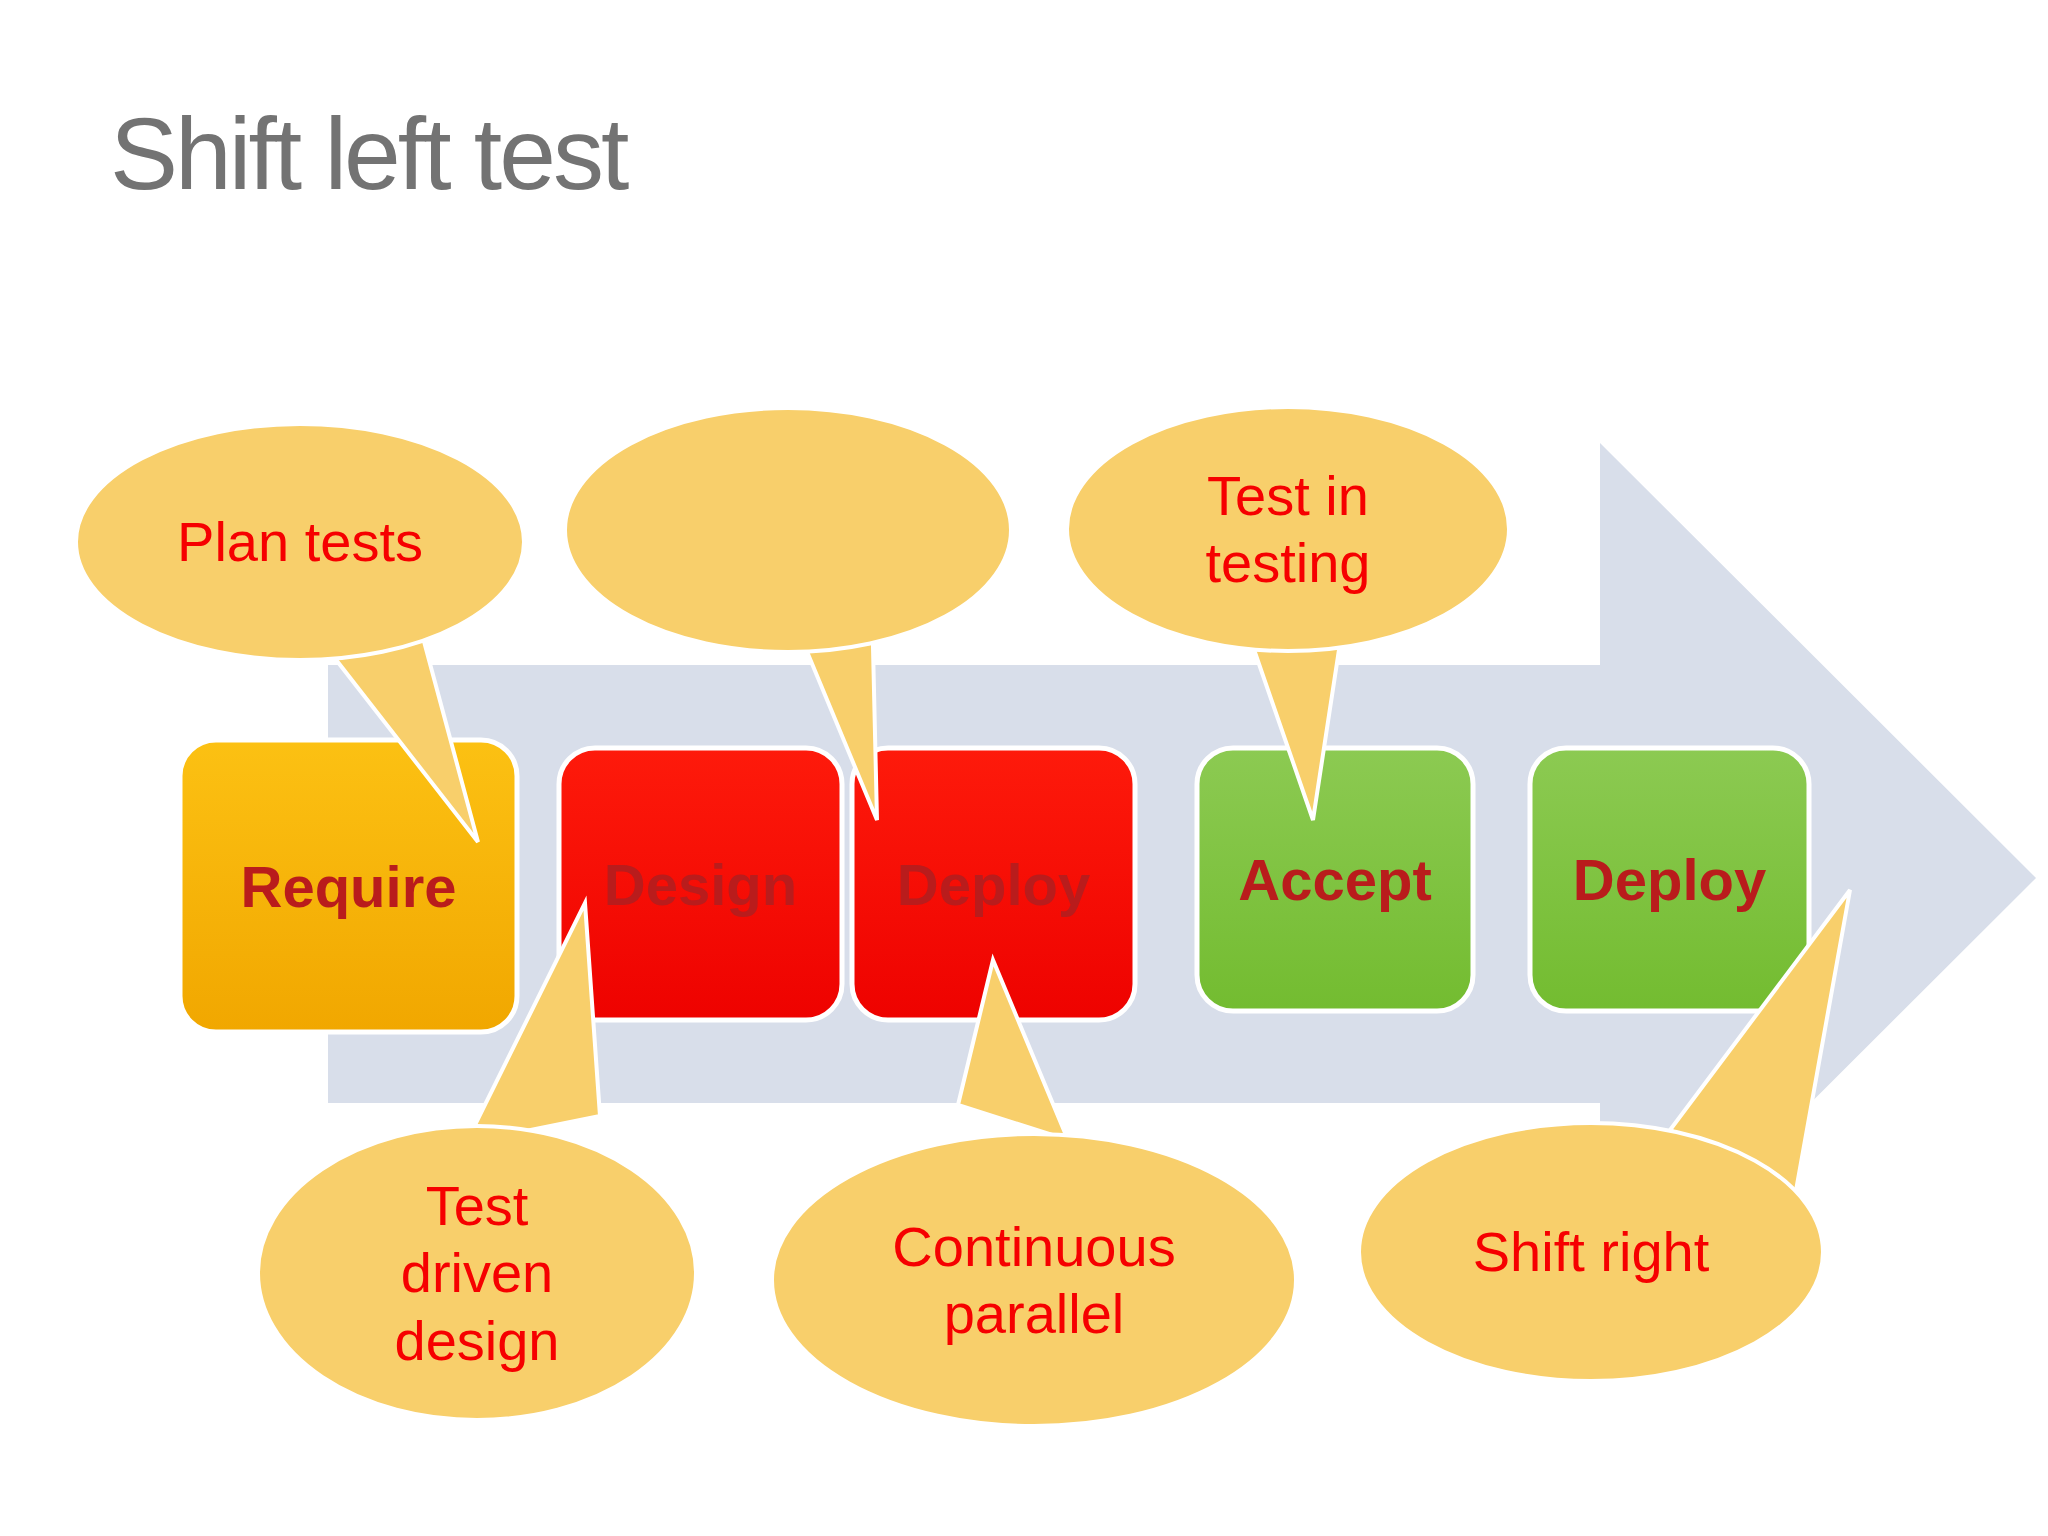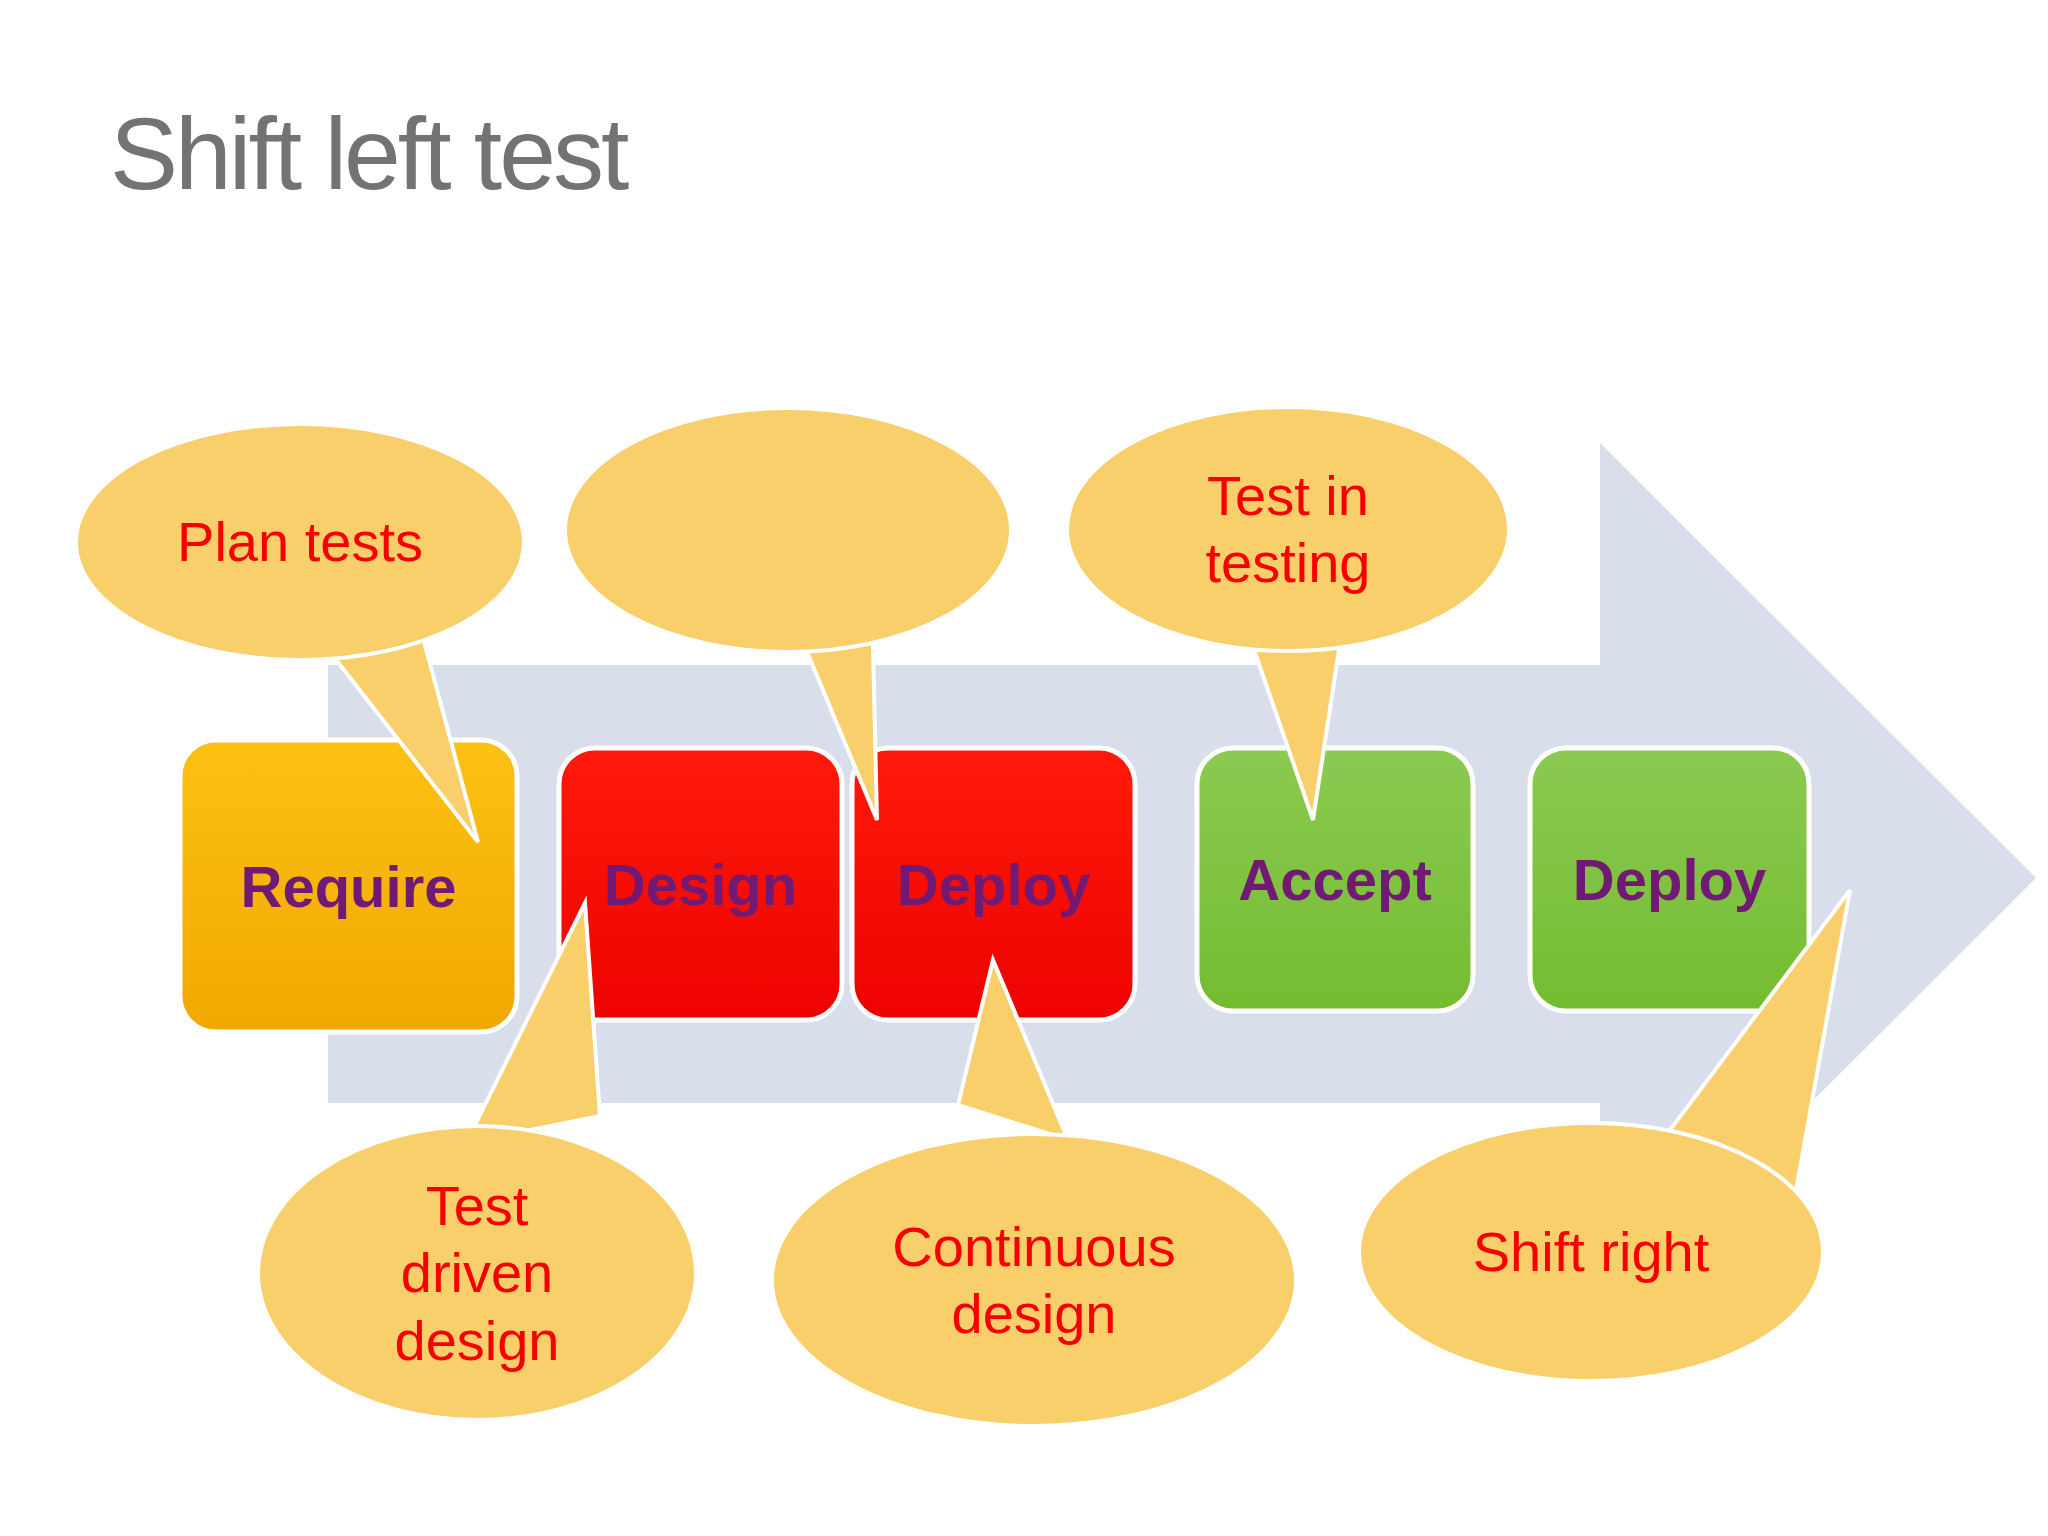--- a/index.html
+++ b/index.html
@@ -22,21 +22,21 @@
   svg.diagram{position:absolute;left:0;top:0;}
   .overlay{
     position:absolute;
     display:flex;align-items:center;justify-content:center;
     text-align:center;
     pointer-events:none;
   }
   .stage-label{
     font-size:58px;
     font-weight:bold;
-    color:#701a75;
+    color:#b91c1c;
     white-space:nowrap;
   }
   .callout-text{
     font-size:56px;
     line-height:1.2;
     color:#F60000;
     white-space:pre-line;
   }
 </style>
 </head>
@@ -108,19 +108,19 @@
     <span class="callout-text">Test in
 testing</span>
   </div>
   <div class="overlay" style="left:258px;top:1126px;width:438px;height:294px;">
     <span class="callout-text">Test
 driven
 design</span>
   </div>
   <div class="overlay" style="left:772px;top:1134px;width:524px;height:292px;">
     <span class="callout-text">Continuous
-design</span>
+parallel</span>
   </div>
   <div class="overlay" style="left:1359px;top:1123px;width:464px;height:258px;">
     <span class="callout-text">Shift right</span>
   </div>
 
 </div>
 
 </body></html>

